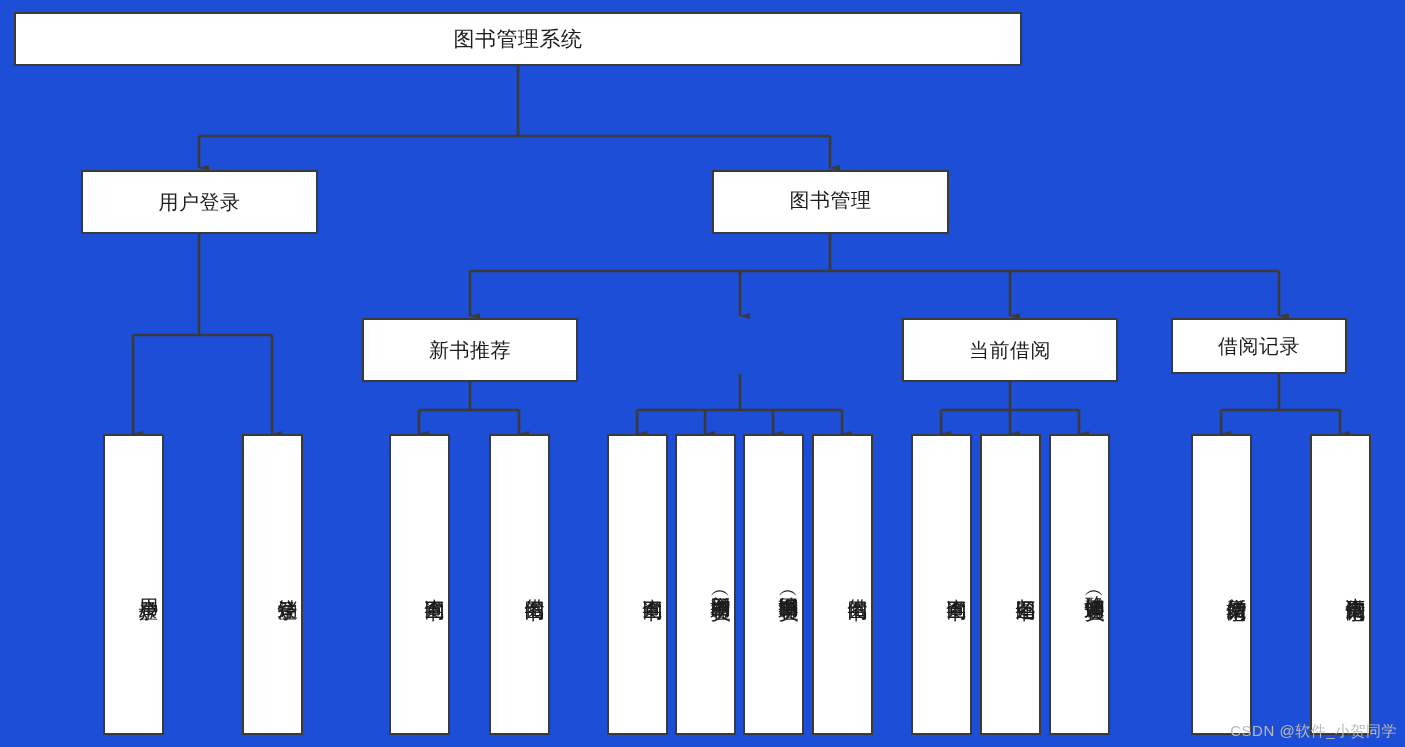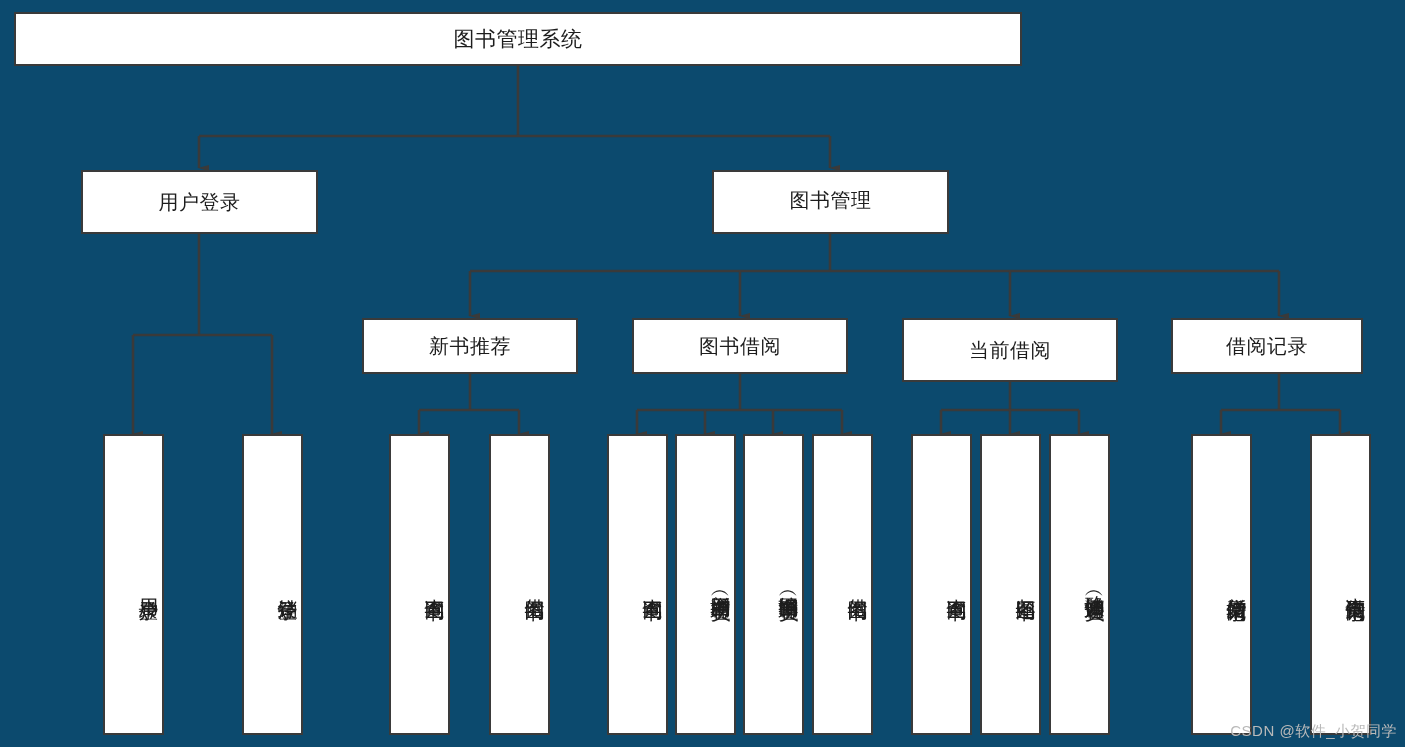--- a/index.html
+++ b/index.html
@@ -7,21 +7,21 @@
     padding: 0;
     background: #ffffff;
   }
   body {
     font-family: "Liberation Sans", "DejaVu Sans", sans-serif;
   }
   #canvas {
     position: relative;
     width: 1405px;
     height: 747px;
-    background: #0c4a6e;
+    background: #1d4ed8;
     overflow: hidden;
   }
   svg#wires {
     position: absolute;
     left: 0;
     top: 0;
     width: 1405px;
     height: 747px;
     pointer-events: none;
   }
@@ -126,24 +126,23 @@
       <path d="M1221,410 L1221,434" marker-end="url(#arrow)"></path>
       <path d="M1340,410 L1340,434" marker-end="url(#arrow)"></path>
     </g>
   </svg>
 
   <div class="node root horiz" style="left:14px; top:12px; width:1008px; height:54px;">图书管理系统</div>
 
   <div class="node horiz" style="left:81px; top:170px; width:237px; height:64px;">用户登录</div>
   <div class="node horiz" style="left:712px; top:170px; width:237px; height:64px;font-family:Liberation Mono, monospace;">图书管理</div>
 
-  <div class="node horiz" style="left:362px; top:318px; width:216px; height:56px;">新书推荐</div>
-  <div class="node horiz" style="left:632px; top:318px; width:216px; height:56px;">图书借阅</div>
+  <div class="node horiz" style="left:362px; top:318px; width:216px; height:64px;">新书推荐</div>
   <div class="node horiz" style="left:902px; top:318px; width:216px; height:64px;">当前借阅</div>
-  <div class="node horiz" style="left:1171px; top:318px; width:192px; height:56px;">借阅记录</div>
+  <div class="node horiz" style="left:1171px; top:318px; width:176px; height:56px;">借阅记录</div>
 
   <div class="node leaf" style="left:103px; top:434px; width:61px; height:301px;">
     <span>用户登录</span>
   </div>
   <div class="node leaf" style="left:242px; top:434px; width:61px; height:301px;">
     <span>注销登录</span>
   </div>
 
   <div class="node leaf" style="left:389px; top:434px; width:61px; height:301px;">
     <span>查询图书</span>

